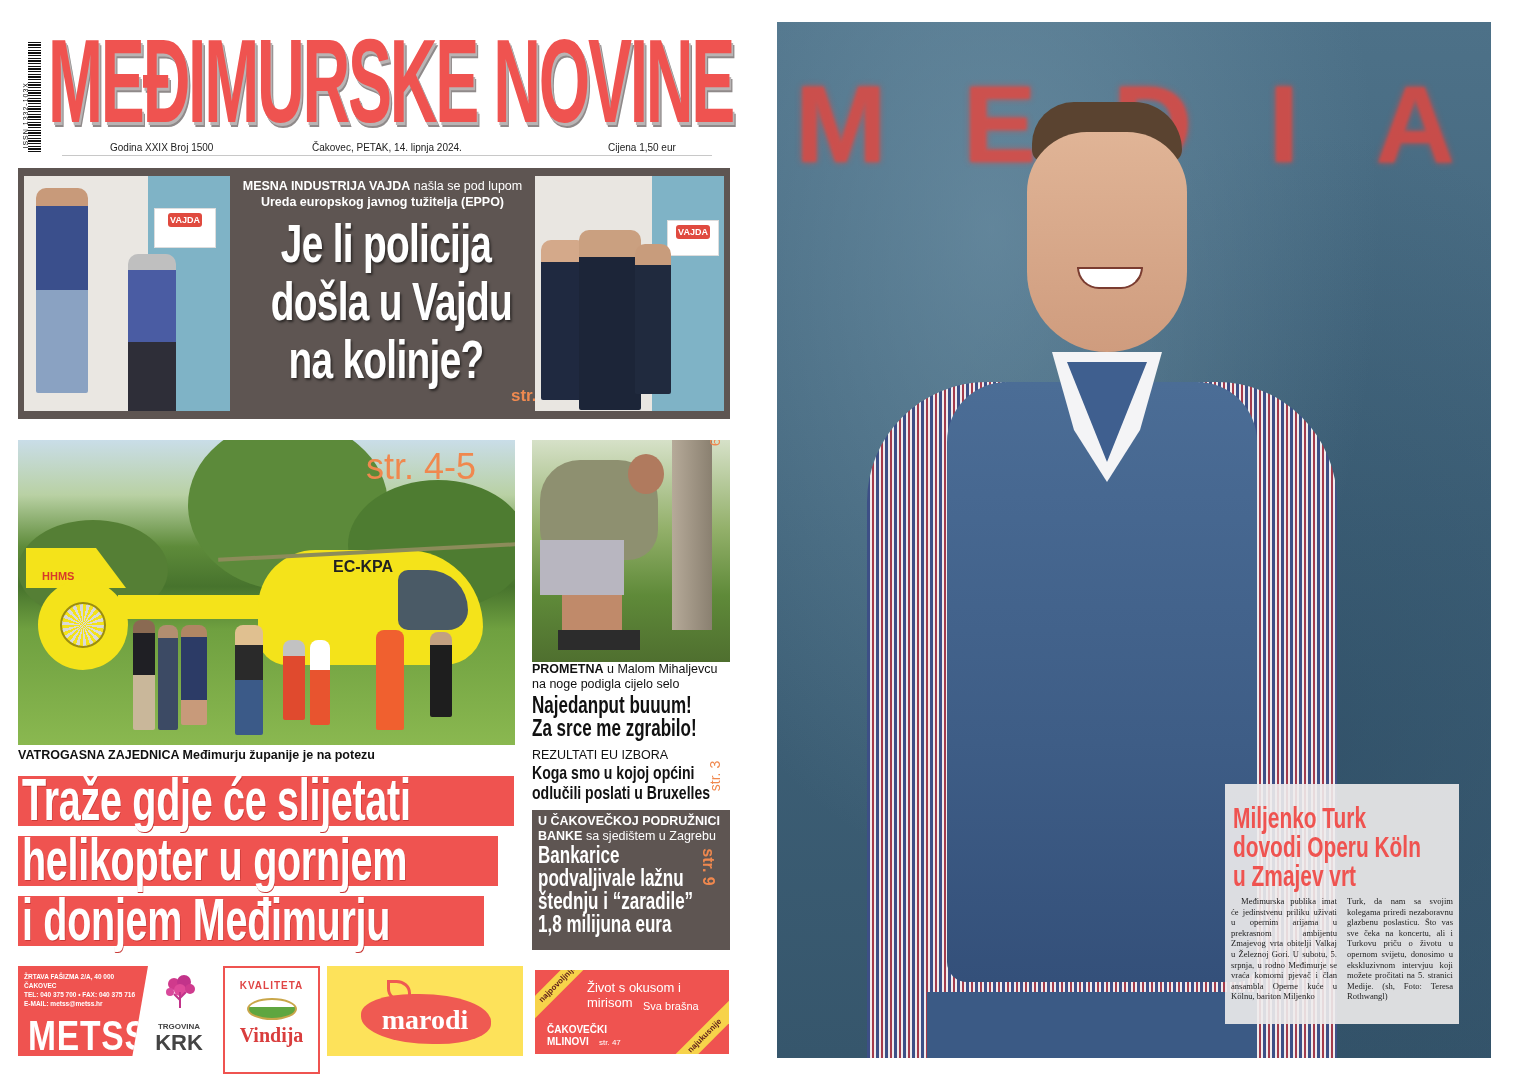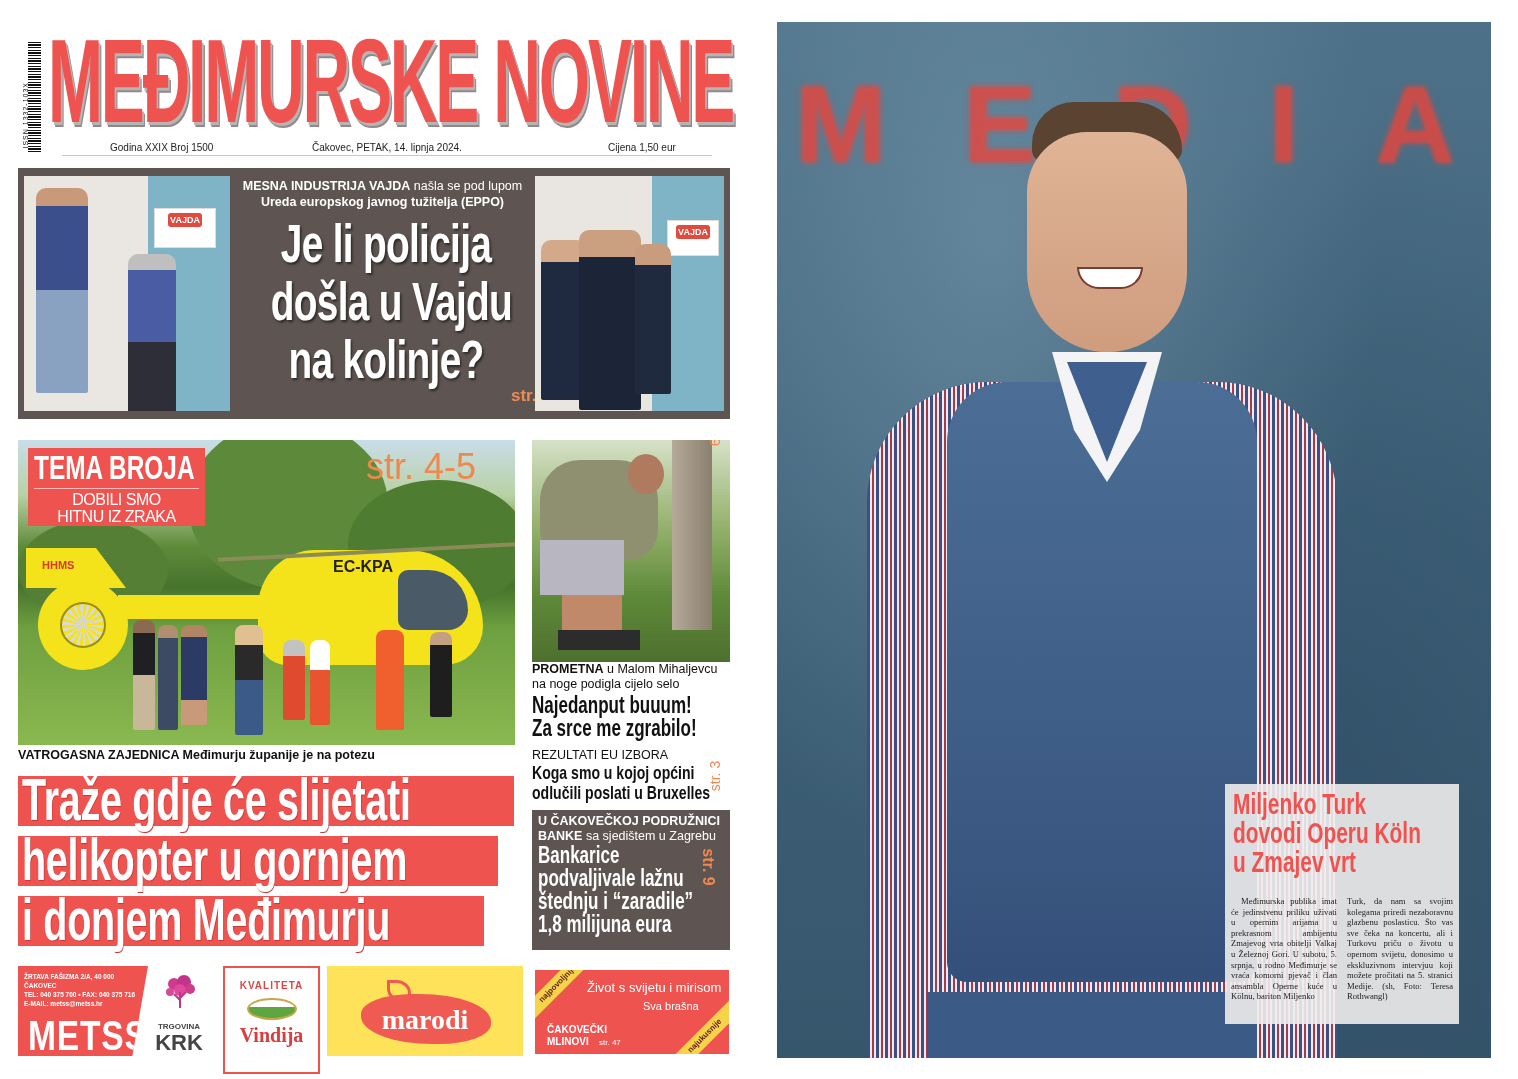--- a/index.html
+++ b/index.html
@@ -106,21 +106,21 @@
       radial-gradient(ellipse at 30% 20%, rgba(120,155,175,0.55) 0, rgba(0,0,0,0) 55%),
       radial-gradient(ellipse at 75% 70%, rgba(40,70,95,0.45) 0, rgba(0,0,0,0) 60%),
       linear-gradient(180deg,#4d7188 0%,#3f6279 50%,#36566c 100%); }
   #medija-word { position:absolute; left: 18px; top: 42px; width: 680px; display:flex; justify-content: space-between;
     color: transparent; font-weight: bold; font-size: 110px; line-height: 120px; letter-spacing: 20px;
     -webkit-text-stroke: 0; }
   #medija-word span { color: #e8453c; opacity: 0.8; filter: blur(1.5px);
     text-shadow: 0 0 6px rgba(232,69,60,0.8); }
   .shape { position:absolute; }
   #caption-box { position:absolute; left: 448px; top: 762px; width: 234px; height: 240px; background: rgba(238,236,236,0.9); }
-  #caption-head { position:absolute; left: 8px; top: 6px; color:#ef5350; font-weight: bold; font-size: 29px; line-height: 29px; }
+  #caption-head { position:absolute; left: 8px; top: 20px; color:#ef5350; font-weight: bold; font-size: 29px; line-height: 29px; }
   #caption-head .ln { display:block; transform: scaleX(0.72); transform-origin: left top; white-space: nowrap; }
   #caption-body { position:absolute; left: 6px; top: 112px; width: 222px; columns: 2; column-gap: 10px; font-family: "Liberation Serif", serif; font-size: 8.6px; line-height: 10.6px; color:#222; text-align: justify; }
   #caption-body p { text-indent: 10px; }
 </style>
 </head>
 <body>
 
 <div id="isbn" class="abs">
   <div class="bars"></div>
   <div class="txt">ISSN 1332-103X</div>
@@ -172,40 +172,32 @@
   <div class="tree" style="left:330px;top:40px;width:180px;height:130px;background:#4e7c31;"></div>
   <div class="tree" style="left:0;top:80px;width:150px;height:100px;background:#557f35;"></div>
 
   <div class="heli-body" style="left:8px;top:108px;width:100px;height:40px;clip-path:polygon(0 0,70% 0,100% 100%,0 100%);"></div>
   <div class="heli-body" style="left:20px;top:140px;width:90px;height:90px;border-radius:50%;"></div>
   <div style="position:absolute;left:42px;top:162px;width:46px;height:46px;border-radius:50%;border:2px solid #9b8d10;background:repeating-conic-gradient(#f4e31a 0 10deg,#d9d9d9 10deg 20deg);"></div>
   <div class="heli-body" style="left:100px;top:155px;width:160px;height:24px;"></div>
   <div class="heli-body" style="left:240px;top:110px;width:225px;height:115px;border-radius:60px 80px 40px 30px;"></div>
   <div style="position:absolute;left:380px;top:130px;width:70px;height:60px;background:#4a5a66;border-radius:10px 40px 20px 10px;"></div>
   <div style="position:absolute;left:200px;top:110px;width:300px;height:4px;background:#8c8c5a;transform:rotate(-3deg);"></div>
-  <div style="position:absolute;left:24px;top:119px;color:#d83a2a;font-weight:bold;font-size:11px;">HHMS</div>
+  <div style="position:absolute;left:24px;top:130px;color:#d83a2a;font-weight:bold;font-size:11px;">HHMS</div>
   <div style="position:absolute;left:315px;top:118px;color:#222;font-weight:bold;font-size:16px;">EC-KPA</div>
 
   <div class="people" style="left:115px;top:180px;width:22px;height:110px;background:linear-gradient(180deg,#8a6a52 0 12%,#1f1f24 12% 50%,#c9b79a 50% 100%);"></div>
   <div class="people" style="left:140px;top:185px;width:20px;height:105px;background:linear-gradient(180deg,#b28e70 0 12%,#3c4a64 12% 100%);"></div>
   <div class="people" style="left:163px;top:185px;width:26px;height:100px;background:linear-gradient(180deg,#b08664 0 12%,#2c3b66 12% 75%,#c89a7a 75% 100%);"></div>
   <div class="people" style="left:217px;top:185px;width:28px;height:110px;background:linear-gradient(180deg,#e0c090 0 18%,#2a2a2a 18% 50%,#3b5a88 50% 100%);"></div>
   <div class="people" style="left:265px;top:200px;width:22px;height:80px;background:linear-gradient(180deg,#c2c2c2 0 20%,#e04a2e 20% 100%);"></div>
   <div class="people" style="left:292px;top:200px;width:20px;height:85px;background:linear-gradient(180deg,#fff 0 35%,#e8542f 35% 100%);"></div>
   <div class="people" style="left:358px;top:190px;width:28px;height:100px;background:#f0602f;"></div>
   <div class="people" style="left:412px;top:192px;width:22px;height:85px;background:linear-gradient(180deg,#c2a080 0 15%,#1e1e1e 15% 100%);"></div>
 
-  <div id="tema-badge">
-    <div class="t1">TEMA BROJA</div>
-    <div class="div"></div>
-    <div class="t2">
-        <div>DOBILI SMO</div>
-        <div>HITNU IZ ZRAKA</div>
-      </div>
-  </div>
   <div id="tema-str">str. 4-5</div>
 </div>
 
 <div id="tema-kicker" class="abs">
   <span>VATROGASNA ZAJEDNICA</span><span class="lt"> Međimurju županije je na potezu</span>
 </div>
 
 <div class="red-line abs" style="left:18px;top:776px;width:496px;">
     <span>Traže gdje će slijetati</span>
   </div>
@@ -283,21 +275,21 @@
 <div id="ad-marodi" class="abs">
   <div class="leaf"></div>
   <div class="wave"></div>
   <div class="word">marodi</div>
 </div>
 
 <div id="ad-mlinovi" class="abs">
   <div class="stripe1">
       <span>najpovoljnije</span>
     </div>
-  <div class="slogan">Život s svijetu i mirisom</div>
+  <div class="slogan">Život s okusom i mirisom</div>
   <div class="flour">Sva brašna</div>
   <div class="brand">
     <div>ČAKOVEČKI</div>
     <div>MLINOVI</div>
   </div>
   <div class="str">str. 47</div>
   <div class="stripe2">
       <span>najukusnije</span>
     </div>
 </div>

